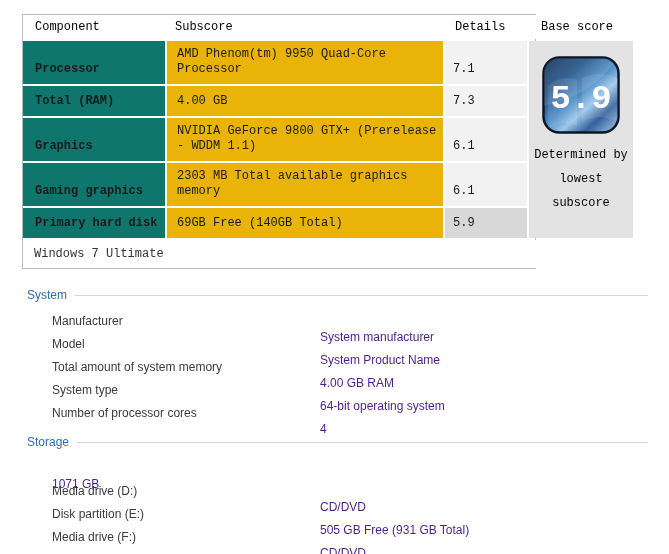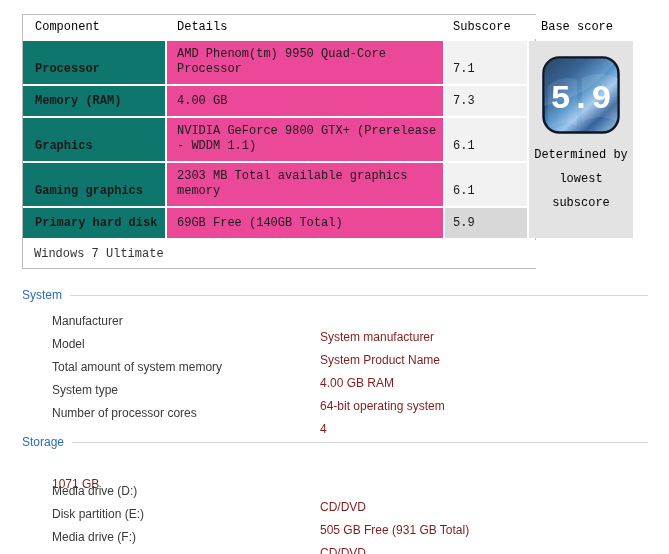--- a/index.html
+++ b/index.html
@@ -36,21 +36,21 @@
   .h-base { padding-left: 12px; }
 
   .c-comp {
     background: #0f766e;
     font-weight: bold;
     padding: 0 6px 8px 12px;
     display: flex; align-items: flex-end;
     min-height: 30px;
   }
   .c-det {
-    background: #ec4899;
+    background: #eab308;
     padding: 6px 6px 7px 10px;
     display: flex; align-items: flex-end;
     line-height: 15px;
   }
   .c-sub {
     background: #f2f2f2;
     padding: 0 4px 8px 8px;
     display: flex; align-items: flex-end;
   }
   .c-sub.low { background: #d8d8d8; }
@@ -77,38 +77,39 @@
     height: 28px;
     display: flex; align-items: center;
     padding-left: 11px;
     color: #333;
   }
 
   
   .section { margin-top: 18px; }
   .sec-head {
     display: flex; align-items: center;
+    margin-left: 5px;
     height: 16px;
   }
   .sec-title { color: #2b6eb5; padding-right: 8px; white-space: nowrap; }
   .sec-line { flex: 1; height: 1px; background: #d6d6d6; margin-right: 0; }
   .sec-rows { margin-top: 6px; margin-left: 30px; }
   .sec-row { display: flex; height: 23px; align-items: center; }
   .sec-label { width: 268px; color: #3a3a3a; }
-  .sec-value { color: #7f1d1d; margin-top: 32px; }
+  .sec-value { color: #4c1d95; margin-top: 32px; }
   .section.storage { margin-top: 10px; }
 </style>
 </head>
 <body>
 
 <div class="wei-table">
 
   <div class="h-cell h-comp">Component</div>
+  <div class="h-cell h-sub">Subscore</div>
   <div class="h-cell h-det">Details</div>
-  <div class="h-cell h-sub">Subscore</div>
   <div class="h-cell h-base">Base score</div>
 
   <div class="c-comp">Processor</div>
   <div class="c-det">AMD Phenom(tm) 9950 Quad-Core Processor</div>
   <div class="c-sub">7.1</div>
 
   <div class="base-cell">
     <svg class="badge" viewBox="0 0 78 78">
       <defs>
         <linearGradient id="bgrad" x1="0" y1="0" x2="0.9" y2="1">
@@ -127,21 +128,21 @@
       <g clip-path="url(#bclip)">
         <path d="M6,30 Q20,18 35,24 L35,70 Q20,62 6,74 Z" fill="#ffffff" opacity="0.10"></path>
         <path d="M40,22 Q56,14 76,22 L76,66 Q56,56 40,66 Z" fill="#ffffff" opacity="0.10"></path>
         <path d="M2,2 L76,2 Q50,40 2,50 Z" fill="#ffffff" opacity="0.12"></path>
       </g>
       <text x="39" y="52" text-anchor="middle" font-size="34" font-weight="bold" fill="#ffffff">5.9</text>
     </svg>
     <div class="base-caption">Determined by lowest subscore</div>
   </div>
 
-  <div class="c-comp">Memory (RAM)</div>
+  <div class="c-comp">Total (RAM)</div>
   <div class="c-det">4.00 GB</div>
   <div class="c-sub">7.3</div>
 
   <div class="c-comp">Graphics</div>
   <div class="c-det">NVIDIA GeForce 9800 GTX+ (Prerelease - WDDM 1.1)</div>
   <div class="c-sub">6.1</div>
 
   <div class="c-comp">Gaming graphics</div>
   <div class="c-det">2303 MB Total available graphics memory</div>
   <div class="c-sub">6.1</div>

